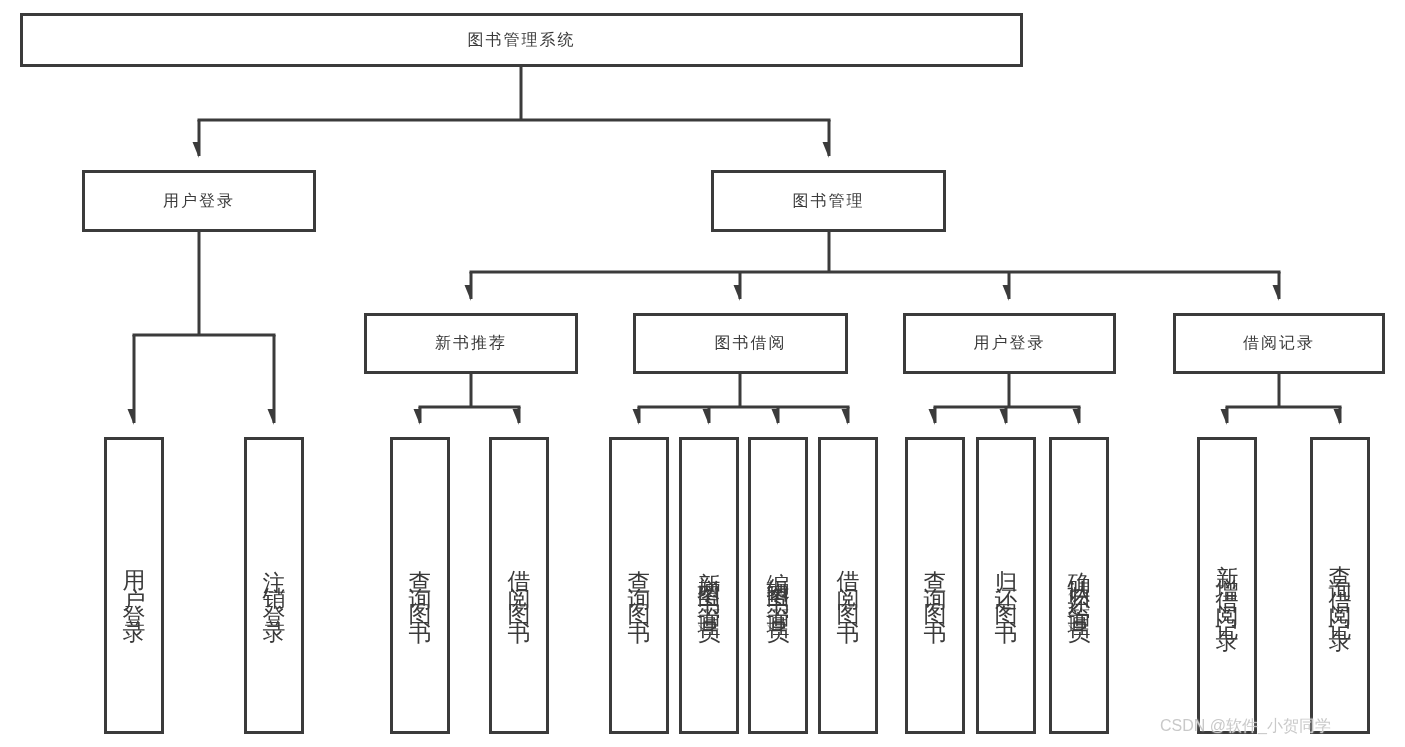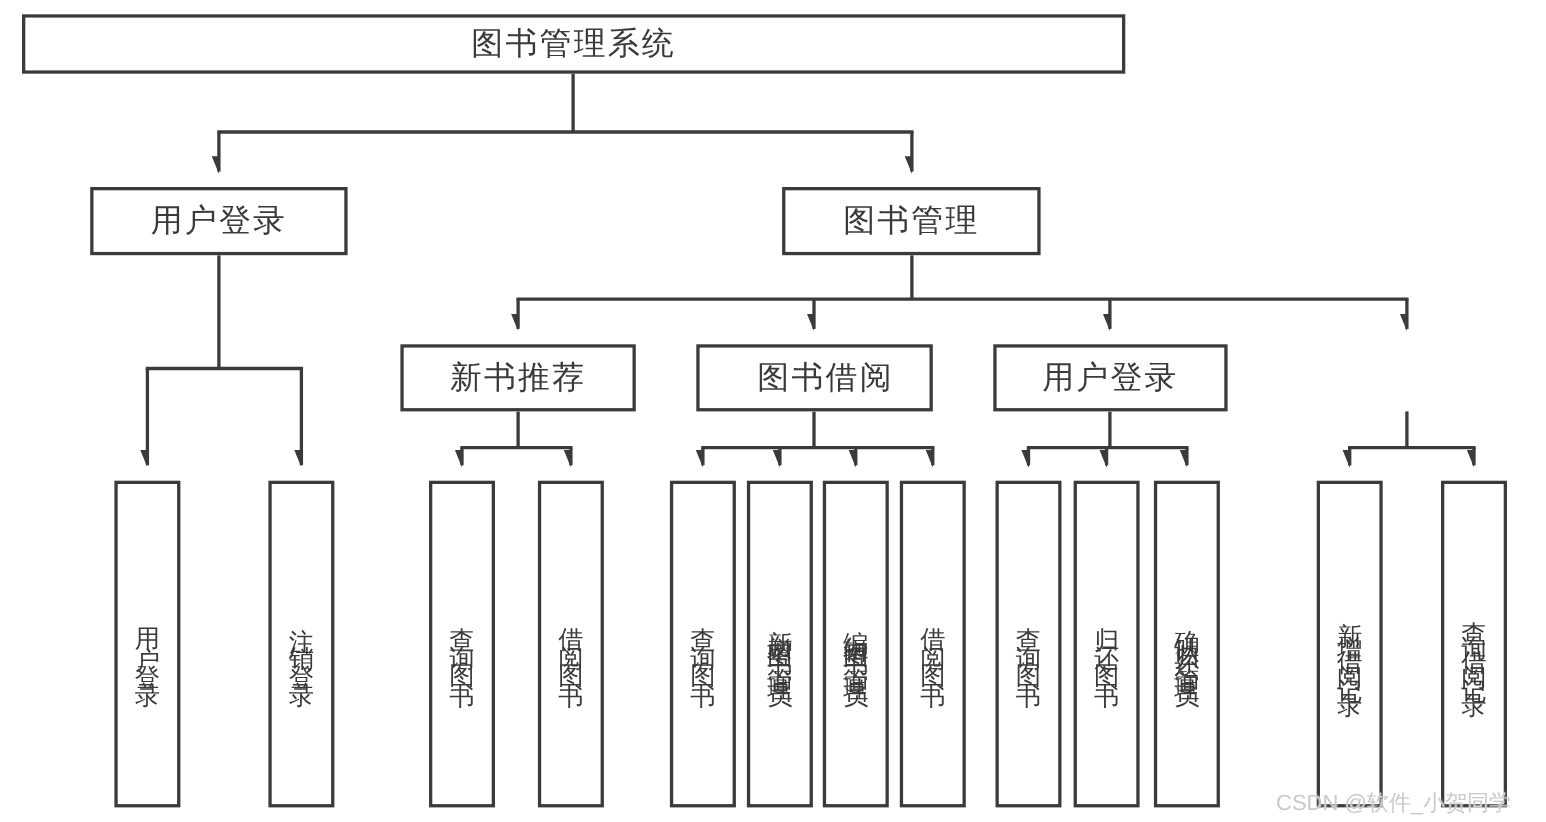--- a/index.html
+++ b/index.html
@@ -26,21 +26,21 @@
     position: absolute;
     box-sizing: border-box;
     border: 3px solid #3b3b3b;
     background: #ffffff;
     display: flex;
     align-items: center;
     justify-content: center;
     color: #3a3a3a;
   }
   .h-label {
-    font-size: 29px;
+    font-size: 16px;
     letter-spacing: 2px;
     white-space: nowrap;
   }
   .root {
     left: 20px; top: 13px; width: 1003px; height: 54px;
   }
   .lvl2 { top: 170px; height: 62px; }
   .lvl3 { top: 313px; height: 61px; }
   .leaf {
     top: 437px;
@@ -53,21 +53,21 @@
     font-size: 23px;
     letter-spacing: 17px;
     line-height: 1;
   }
   .v-med { letter-spacing: 13px; }
   .v-long { letter-spacing: 7px; }
   .watermark {
     position: absolute;
     left: 1160px;
     top: 716px;
-    font-size: 20px;
+    font-size: 16px;
     color: #c9c9c9;
     white-space: nowrap;
     text-shadow: 0 0 2px #ffffff;
     z-index: 5;
   }
 </style>
 </head>
 <body>
 
 <div class="canvas">
@@ -123,20 +123,21 @@
   </svg>
 
   <div class="box root h-label">图书管理系统</div>
 
   <div class="box lvl2 h-label" style="left:82px;width:234px;">用户登录</div>
   <div class="box lvl3 h-label" style="left:364px;width:214px;">新书推荐</div>
 
   <div class="box lvl2 h-label" style="left:711px;width:235px;">图书管理</div>
   <div class="box lvl3 h-label" style="left:633px;width:215px;padding-left:20px;">图书借阅</div>
   <div class="box lvl3 h-label" style="left:903px;width:213px;">用户登录</div>
+  <div class="box lvl3 h-label" style="left:1173px;width:212px;">借阅记录</div>
 
   <div class="box leaf v" style="left:104px;">用户登录</div>
   <div class="box leaf v" style="left:244px;">注销登录</div>
 
   <div class="box leaf v" style="left:390px;">查询图书</div>
   <div class="box leaf v" style="left:489px;">借阅图书</div>
 
   <div class="box leaf v" style="left:609px;">查询图书</div>
   <div class="box leaf v v-long" style="left:679px;">新增图书（管理员）</div>
   <div class="box leaf v v-long" style="left:748px;">编辑图书（管理员）</div>

